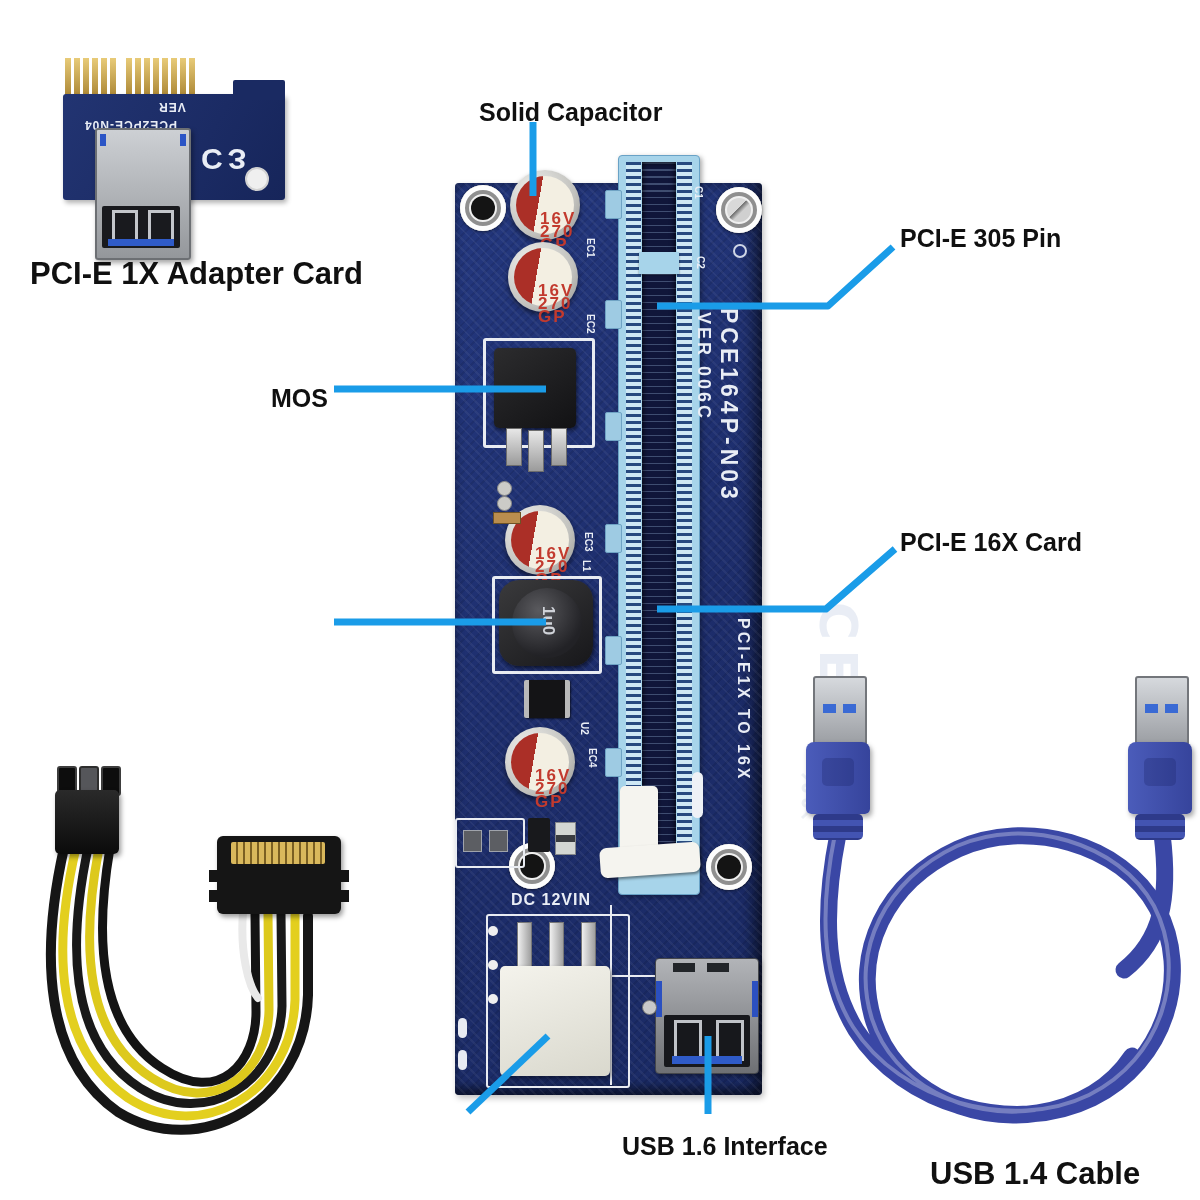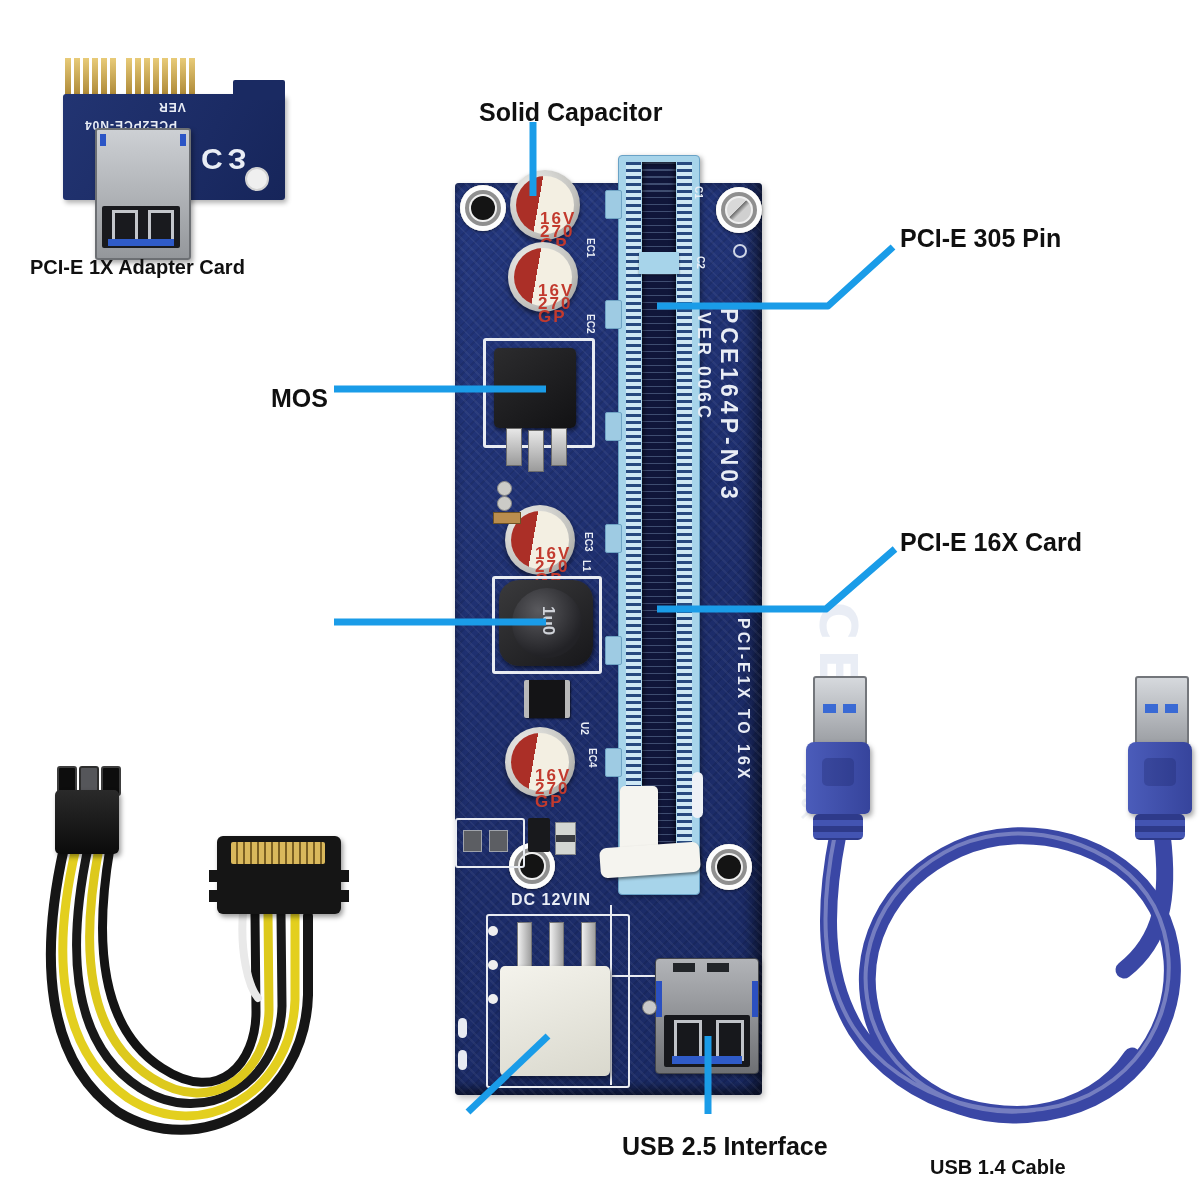--- a/index.html
+++ b/index.html
@@ -1,21 +1,21 @@
 <!DOCTYPE html>
 <html><head>
 <meta charset="utf-8">
 <style>
   html,body{margin:0;padding:0;background:#fff;}
   .stage{position:relative;width:1200px;height:1200px;background:#fff;overflow:hidden;
          font-family:"Liberation Sans",sans-serif;}
   .abs{position:absolute;}
   
   .callout-label{position:absolute;font-weight:700;font-size:25px;color:#101010;white-space:nowrap;margin-top:10px;}
-  .caption{position:absolute;font-weight:700;font-size:20px;color:#101010;white-space:nowrap;}
+  .caption{position:absolute;font-weight:700;font-size:31px;color:#101010;white-space:nowrap;}
   
   .board{position:absolute;left:455px;top:183px;width:307px;height:912px;border-radius:4px;
          background-color:#20327а;
          background:linear-gradient(135deg,#24387f 0%,#1d2d6b 55%,#1a2a64 100%);
          box-shadow:inset -10px 0 14px rgba(0,0,0,.45), inset 0 -8px 10px rgba(0,0,0,.4), 2px 3px 6px rgba(0,0,0,.25);}
   .board .texture{position:absolute;inset:0;border-radius:4px;
          background:repeating-linear-gradient(45deg,rgba(255,255,255,.05) 0 2px,transparent 2px 7px),
                     repeating-linear-gradient(-45deg,rgba(0,0,0,.08) 0 2px,transparent 2px 7px);}
   .hole{position:absolute;width:46px;height:46px;border-radius:50%;background:#f0f0f0;
         box-shadow:inset 0 0 0 5px #fdfdfd, inset 0 0 0 9px #8f8f8f, 0 1px 3px rgba(0,0,0,.5);}
@@ -290,15 +290,15 @@
       <polyline points="657,609 826,609 895,549"></polyline>
       <polyline points="548,1036 468,1112"></polyline>
       <polyline points="708,1036 708,1114"></polyline>
     </g>
   </svg>
 
   <div class="callout-label" style="left:479px;top:88px;">Solid Capacitor</div>
   <div class="callout-label" style="left:900px;top:214px;">PCI-E 305 Pin</div>
   <div class="callout-label" style="left:271px;top:374px;">MOS</div>
   <div class="callout-label" style="left:900px;top:518px;">PCI-E 16X Card</div>
-  <div class="callout-label" style="left:622px;top:1122px;">USB 2.5 Interface</div>
+  <div class="callout-label" style="left:622px;top:1122px;">USB 1.6 Interface</div>
 
 </div>
 
 </body></html>

